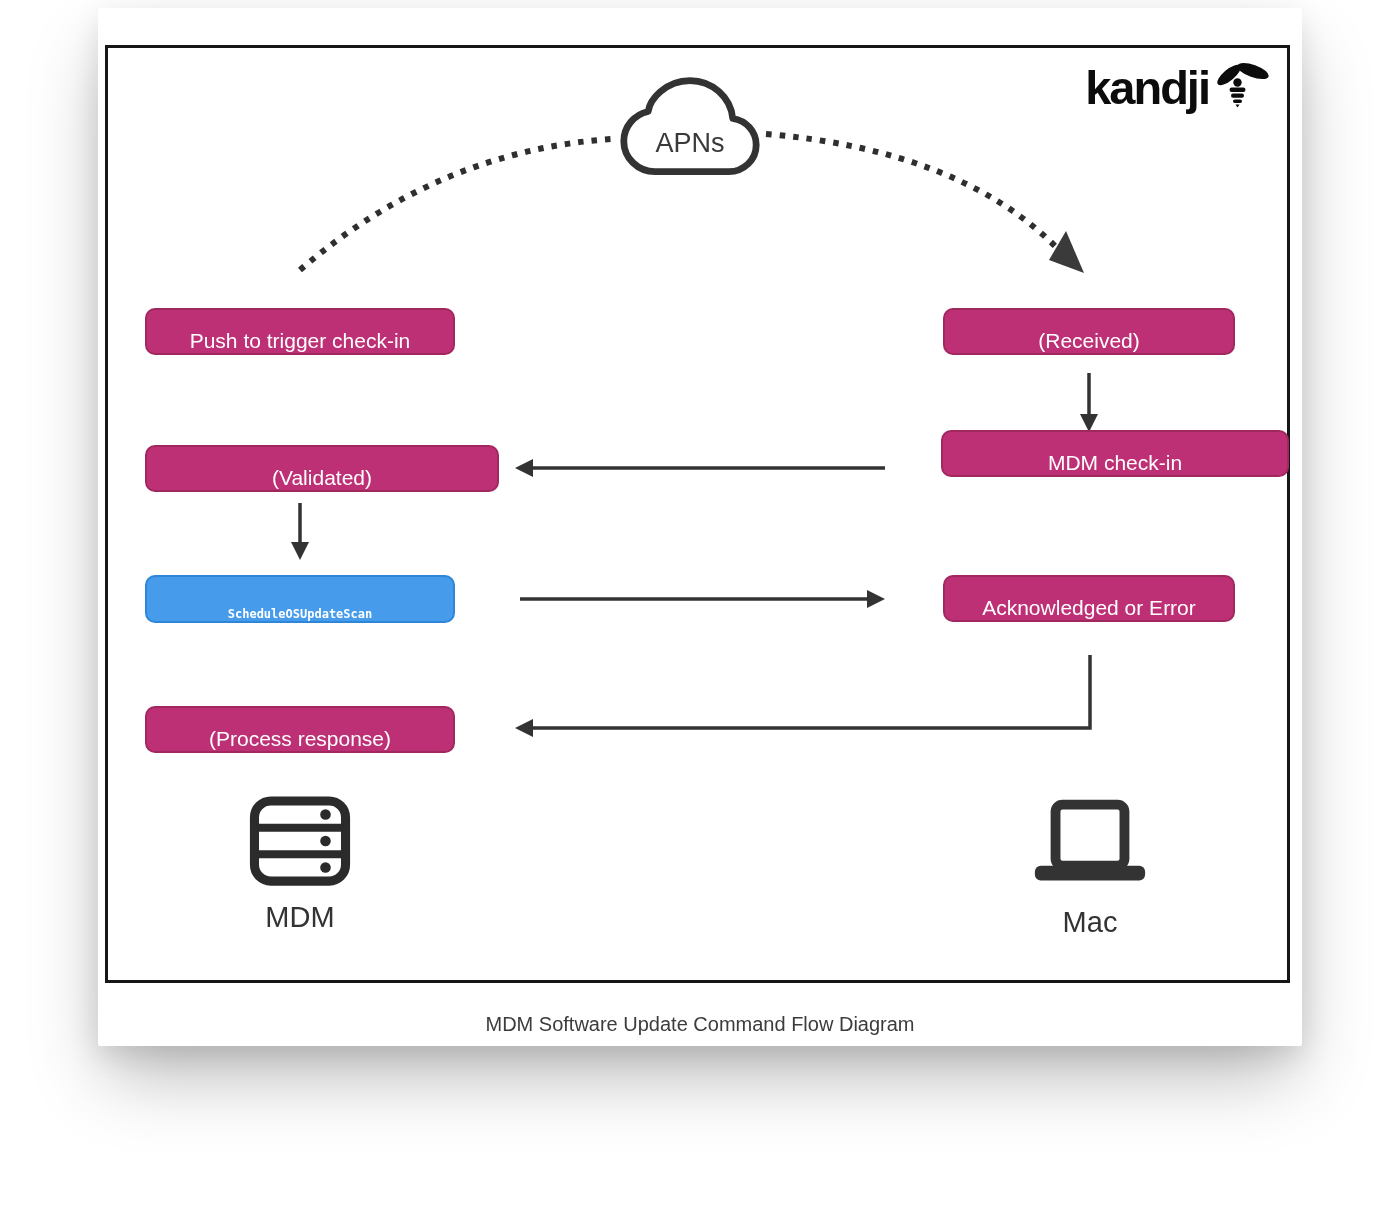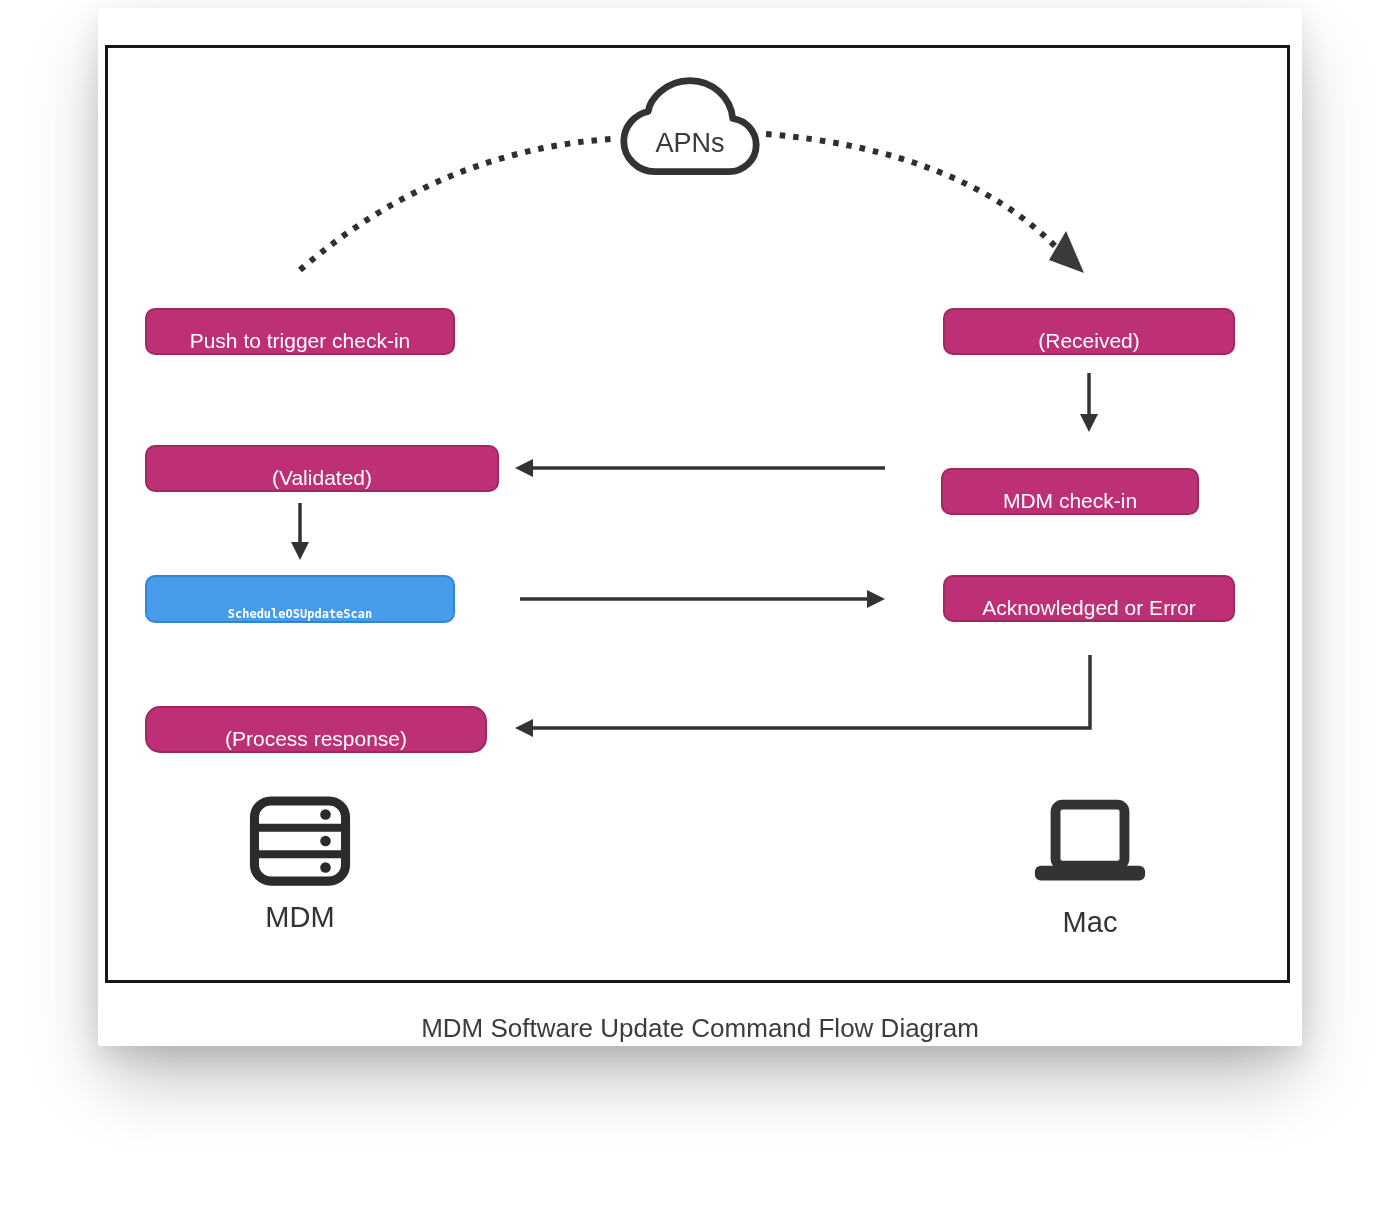--- a/index.html
+++ b/index.html
@@ -34,37 +34,37 @@
     display: flex; align-items: flex-end; justify-content: center;
     color: #ffffff; font-size: 21px;
   }
   .node.pink { background: #be3075; border: 2px solid #a1275f; }
   .node.blue { background: #469ceb; border: 2px solid #2e86d9;
     font-family: "DejaVu Sans Mono", monospace; font-weight: bold; font-size: 12px; }
 
   .n-push         { left: 37px;  top: 260px; width: 310px; }
   .n-received     { left: 835px; top: 260px; width: 292px; }
   .n-validated    { left: 37px;  top: 397px; width: 354px; }
-  .n-mdm-checkin  { left: 833px; top: 420px; width: 258px; }
+  .n-mdm-checkin  { left: 833px; top: 382px; width: 348px; }
   .n-schedule     { left: 37px;  top: 527px; width: 310px; height: 48px; }
   .n-acknowledged { left: 835px; top: 527px; width: 292px; }
-  .n-process      { left: 37px;  top: 658px; width: 342px; border-radius: 15px; }
+  .n-process      { left: 37px;  top: 658px; width: 310px; }
 
   .arrow-layer { position: absolute; inset: 0; width: 1179px; height: 932px; }
 
   
   .actor { position: absolute; display: flex; flex-direction: column; align-items: center; }
   .actor-mdm { left: 117px; top: 747px; width: 150px; }
   .actor-mac { left: 905px; top: 750px; width: 154px; }
   .actor-label { font-size: 29px; color: #333333; margin-top: 14px; }
   .actor-mac .actor-label { margin-top: 16px; }
 
   .caption {
     position: absolute; left: 0; right: 0; top: 1005px; text-align: center;
-    font-size: 26px; color: #3c3c3c;
+    font-size: 20px; color: #3c3c3c;
   }
 </style>
 </head>
 <body>
 
 <div class="card">
   <div class="frame">
     <div class="frame-inner">
 
       <svg class="arrow-layer" viewBox="0 0 1179 932">
@@ -83,20 +83,32 @@
         <line x1="192" y1="455" x2="192" y2="498" stroke="#333" stroke-width="3.5"></line>
         <polygon points="192,512 183,494 201,494" fill="#333"></polygon>
 
         <line x1="412" y1="551" x2="760" y2="551" stroke="#333" stroke-width="3.5"></line>
         <polygon points="777,551 759,542 759,560" fill="#333"></polygon>
 
         <polyline points="982,607 982,680 424,680" fill="none" stroke="#333" stroke-width="3.5"></polyline>
         <polygon points="407,680 425,671 425,689" fill="#333"></polygon>
       </svg>
 
+      <div class="logo">
+        <span class="logo-text">kandji</span>
+        <svg class="bee" viewBox="0 0 56 48">
+          <ellipse cx="14" cy="15" rx="14.5" ry="5.6" fill="#0c0c0c" transform="rotate(-40 14 15)"></ellipse>
+          <ellipse cx="38" cy="11" rx="16.5" ry="6.2" fill="#0c0c0c" transform="rotate(20 38 11)"></ellipse>
+          <circle cx="22.5" cy="22.5" r="4.2" fill="#0c0c0c"></circle>
+          <rect x="14.5" y="27.5" width="16" height="4.4" rx="2.2" fill="#0c0c0c"></rect>
+          <rect x="16" y="33.6" width="13" height="4.2" rx="2.1" fill="#0c0c0c"></rect>
+          <rect x="18" y="39.4" width="9" height="3.6" rx="1.8" fill="#0c0c0c"></rect>
+          <polygon points="20.5,44.5 24.5,44.5 22.5,47.5" fill="#0c0c0c"></polygon>
+        </svg>
+      </div>
 
       <div class="cloud-wrap">
         <svg viewBox="-0.7 1.2 17.4 13">
           <path d="M4.406 3.342A5.53 5.53 0 0 1 8 2c2.69 0 4.923 2 5.166 4.579C14.758 6.804 16 8.137 16 9.773 16 11.569 14.502 13 12.687 13H3.781C1.708 13 0 11.366 0 9.318c0-1.763 1.266-3.223 2.942-3.593.143-.863.698-1.723 1.464-2.383z" fill="#ffffff" stroke="#333333" stroke-width="0.82" stroke-linejoin="round"></path>
         </svg>
         <div class="cloud-label">APNs</div>
       </div>
 
       <div class="node pink n-push">
         <span>Push to trigger check-in</span>

